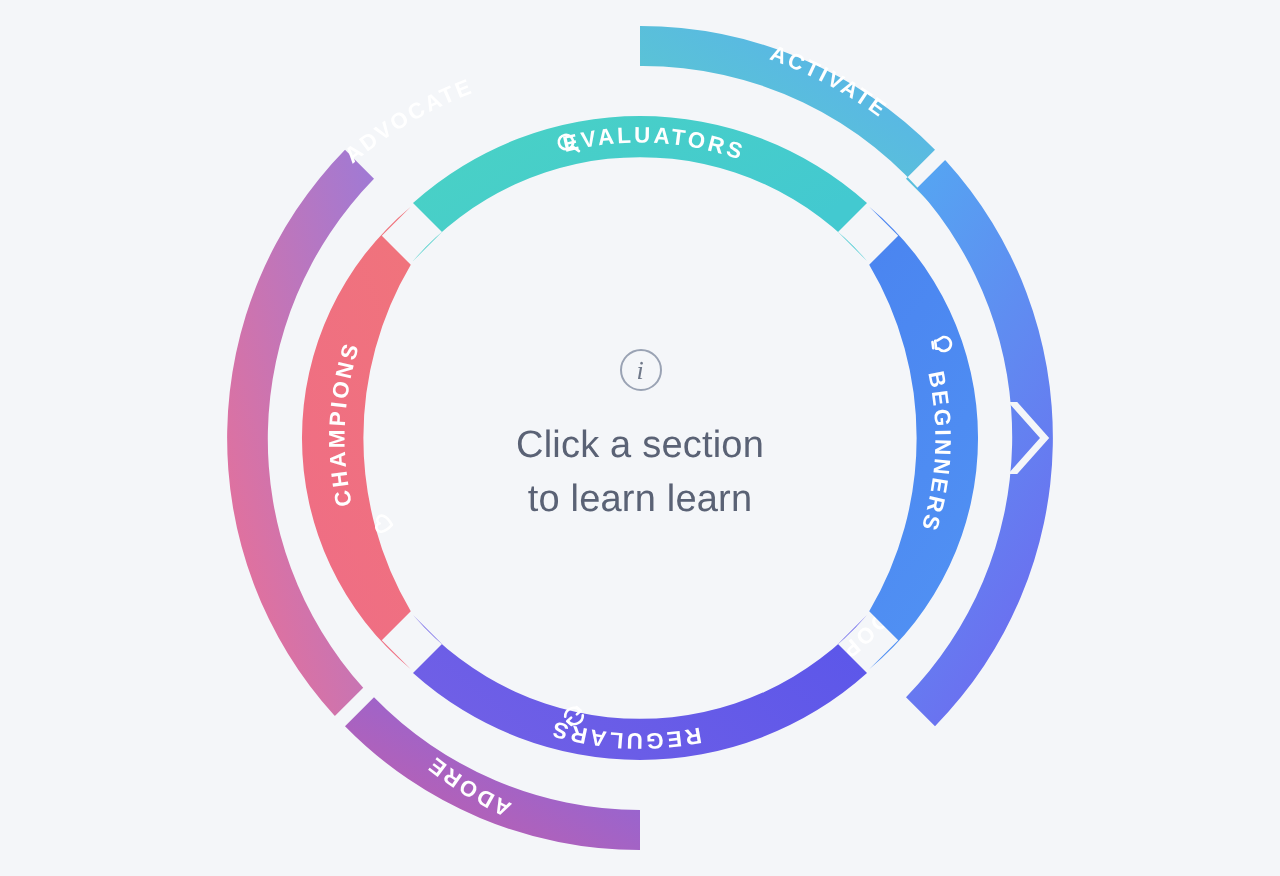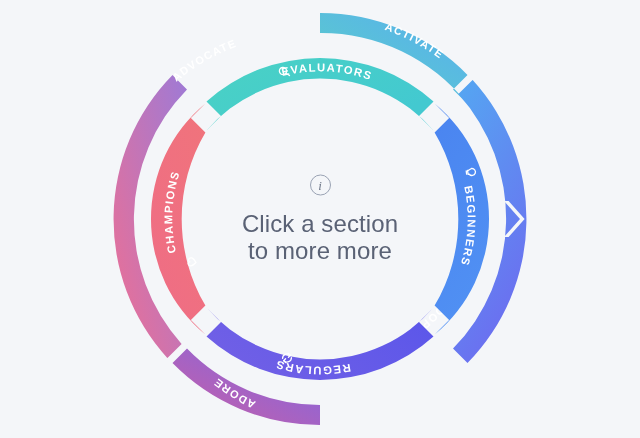--- a/index.html
+++ b/index.html
@@ -60,21 +60,21 @@
     color: #6f7889;
     font-family: "Liberation Serif", serif;
     font-size: 13px;
     font-style: italic;
     line-height: 20px;
     text-align: center;
     box-sizing: border-box;
   }
   .center-line {
     color: #5a6275;
-    font-size: 24px;
+    font-size: 19px;
     line-height: 27px;
     font-weight: normal;
     letter-spacing: 0.1px;
   }
 </style>
 </head>
 <body>
 
 <div id="wheel-app">
 
@@ -241,16 +241,16 @@
 
       <g transform="translate(192,262) rotate(-83)" fill="none" stroke="#ffffff" stroke-width="1.3" stroke-linecap="round" stroke-linejoin="round">
         <path d="M 0,4.0 C -5.2,0.3 -4.4,-2.4 -2.9,-3.3 C -1.6,-4.1 -0.3,-3.3 0,-2.2 C 0.3,-3.3 1.6,-4.1 2.9,-3.3 C 4.4,-2.4 5.2,0.3 0,4.0 Z"></path>
       </g>
     </g>
   </svg>
 
   <div class="center-text">
     <div class="center-icon">i</div>
     <div class="center-line">Click a section</div>
-    <div class="center-line">to more more</div>
+    <div class="center-line">to learn learn</div>
   </div>
 
 </div>
 
 </body></html>

